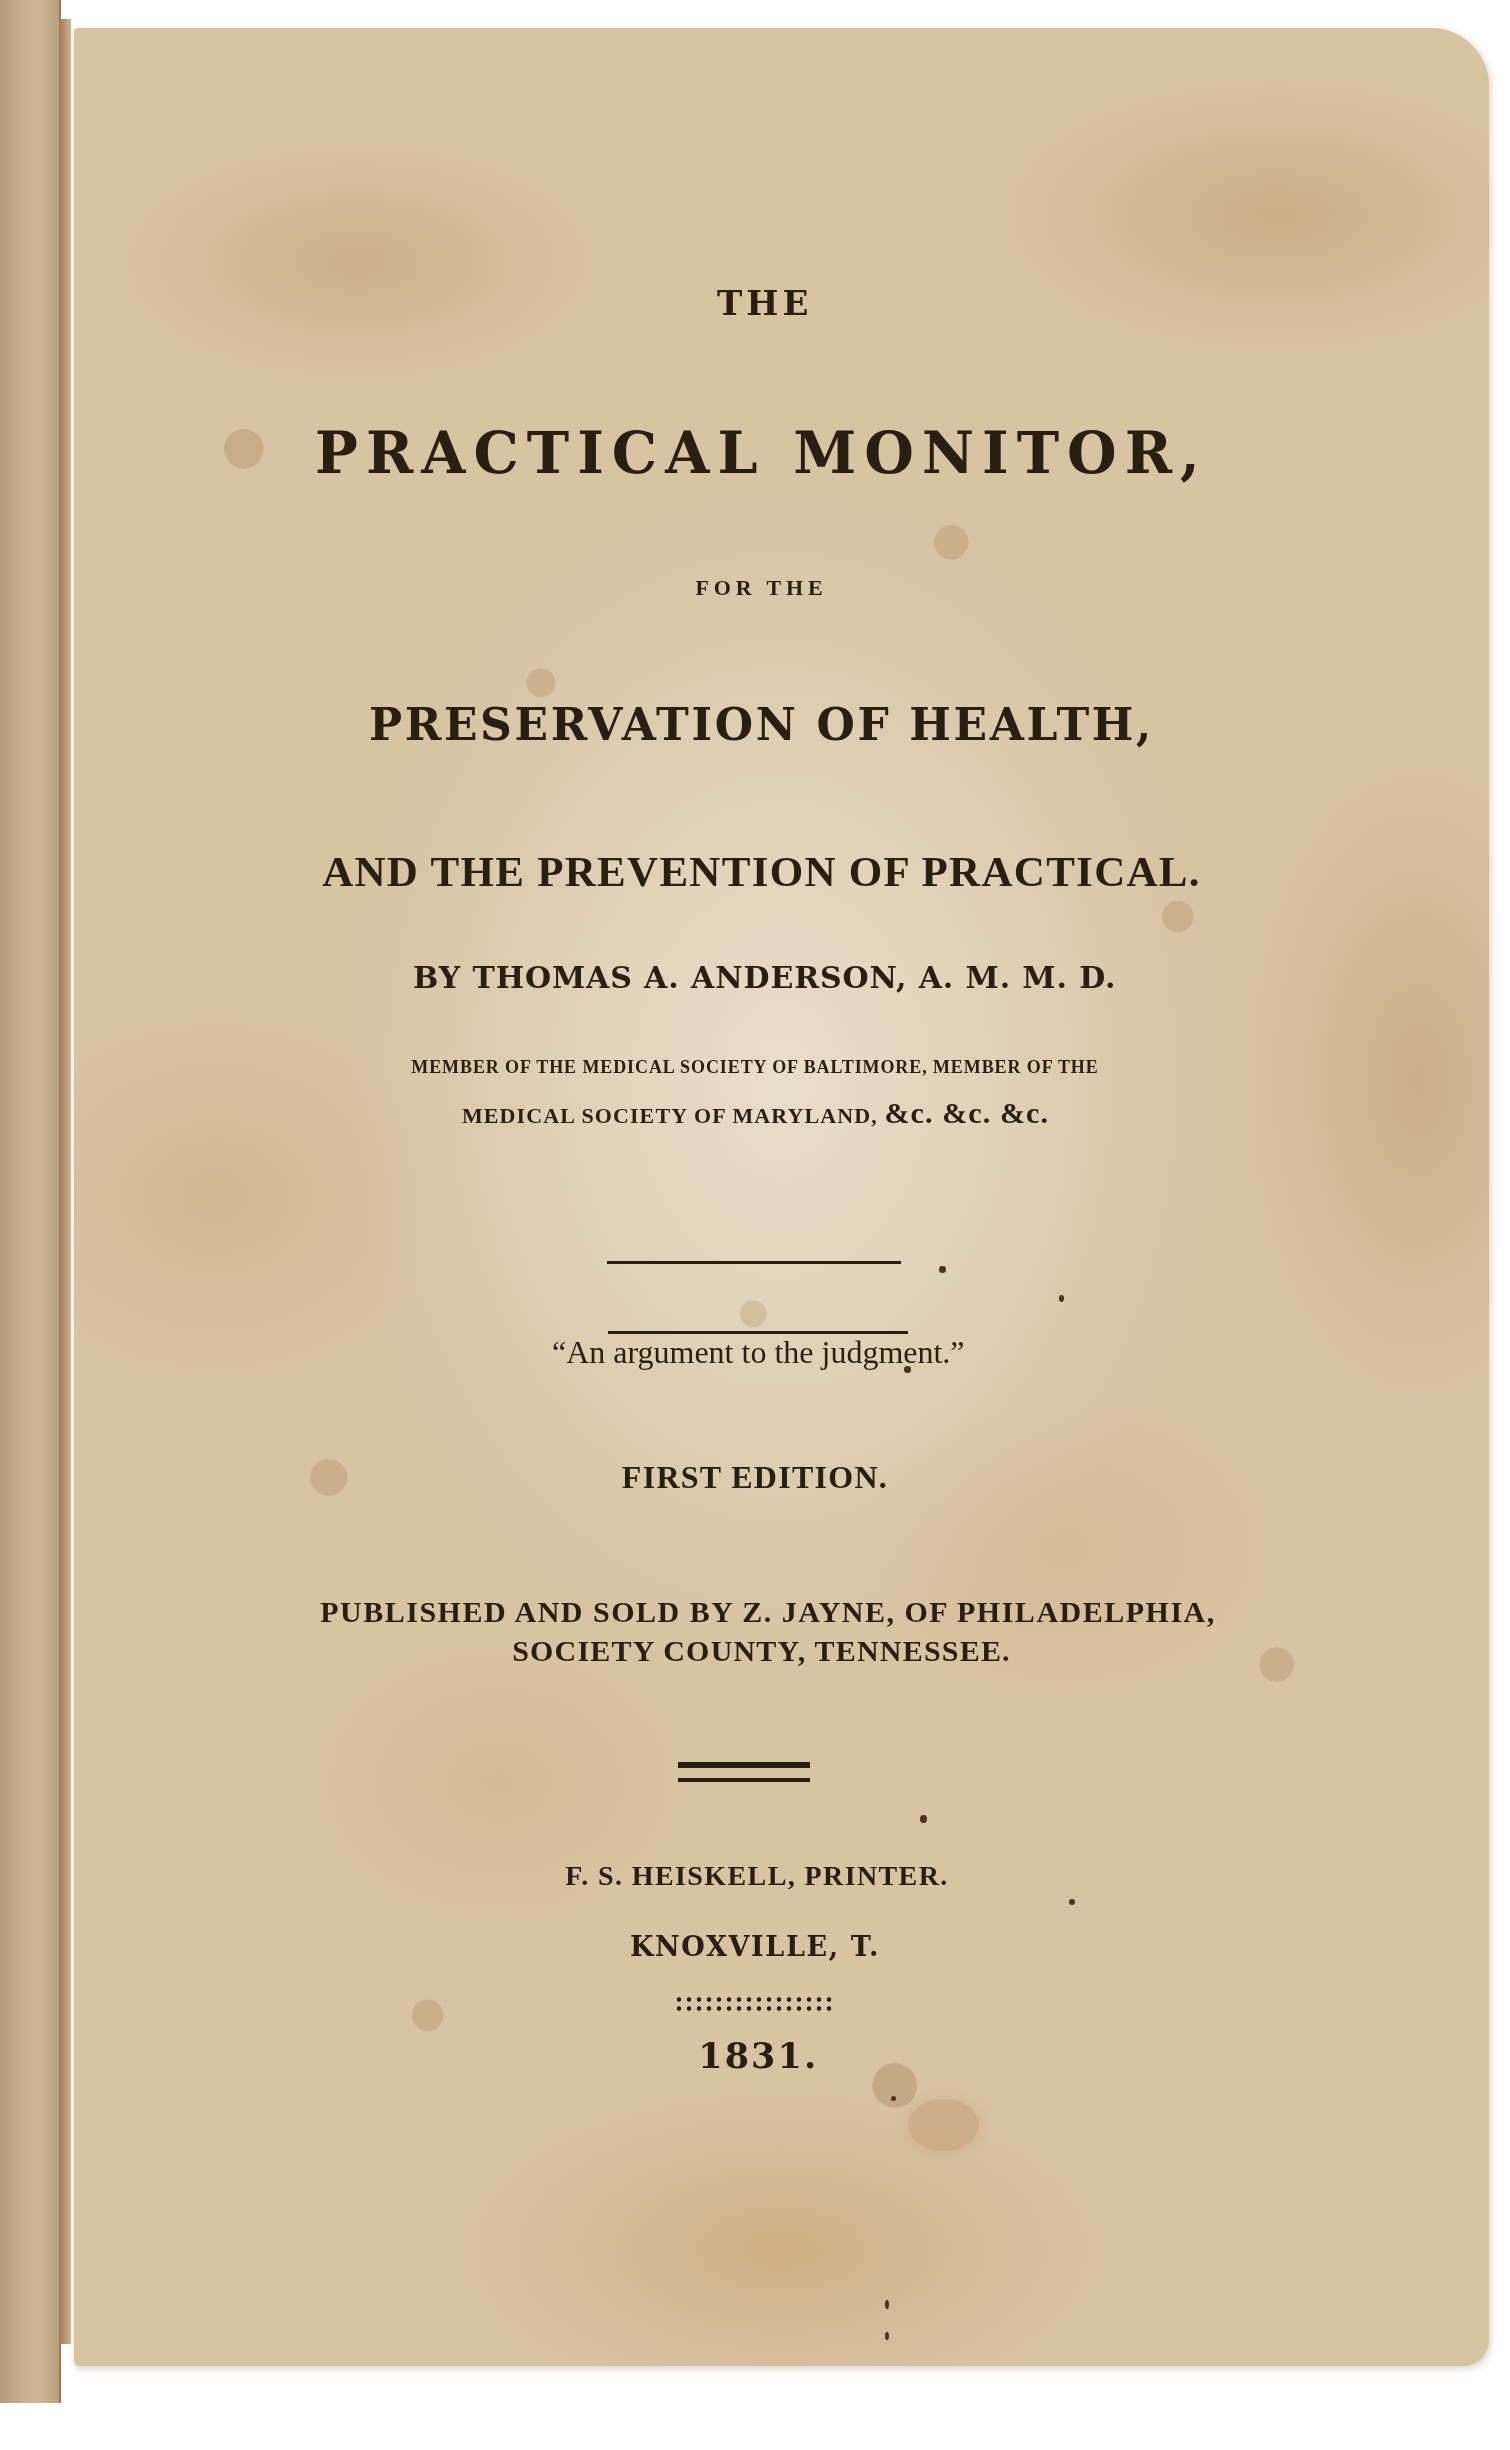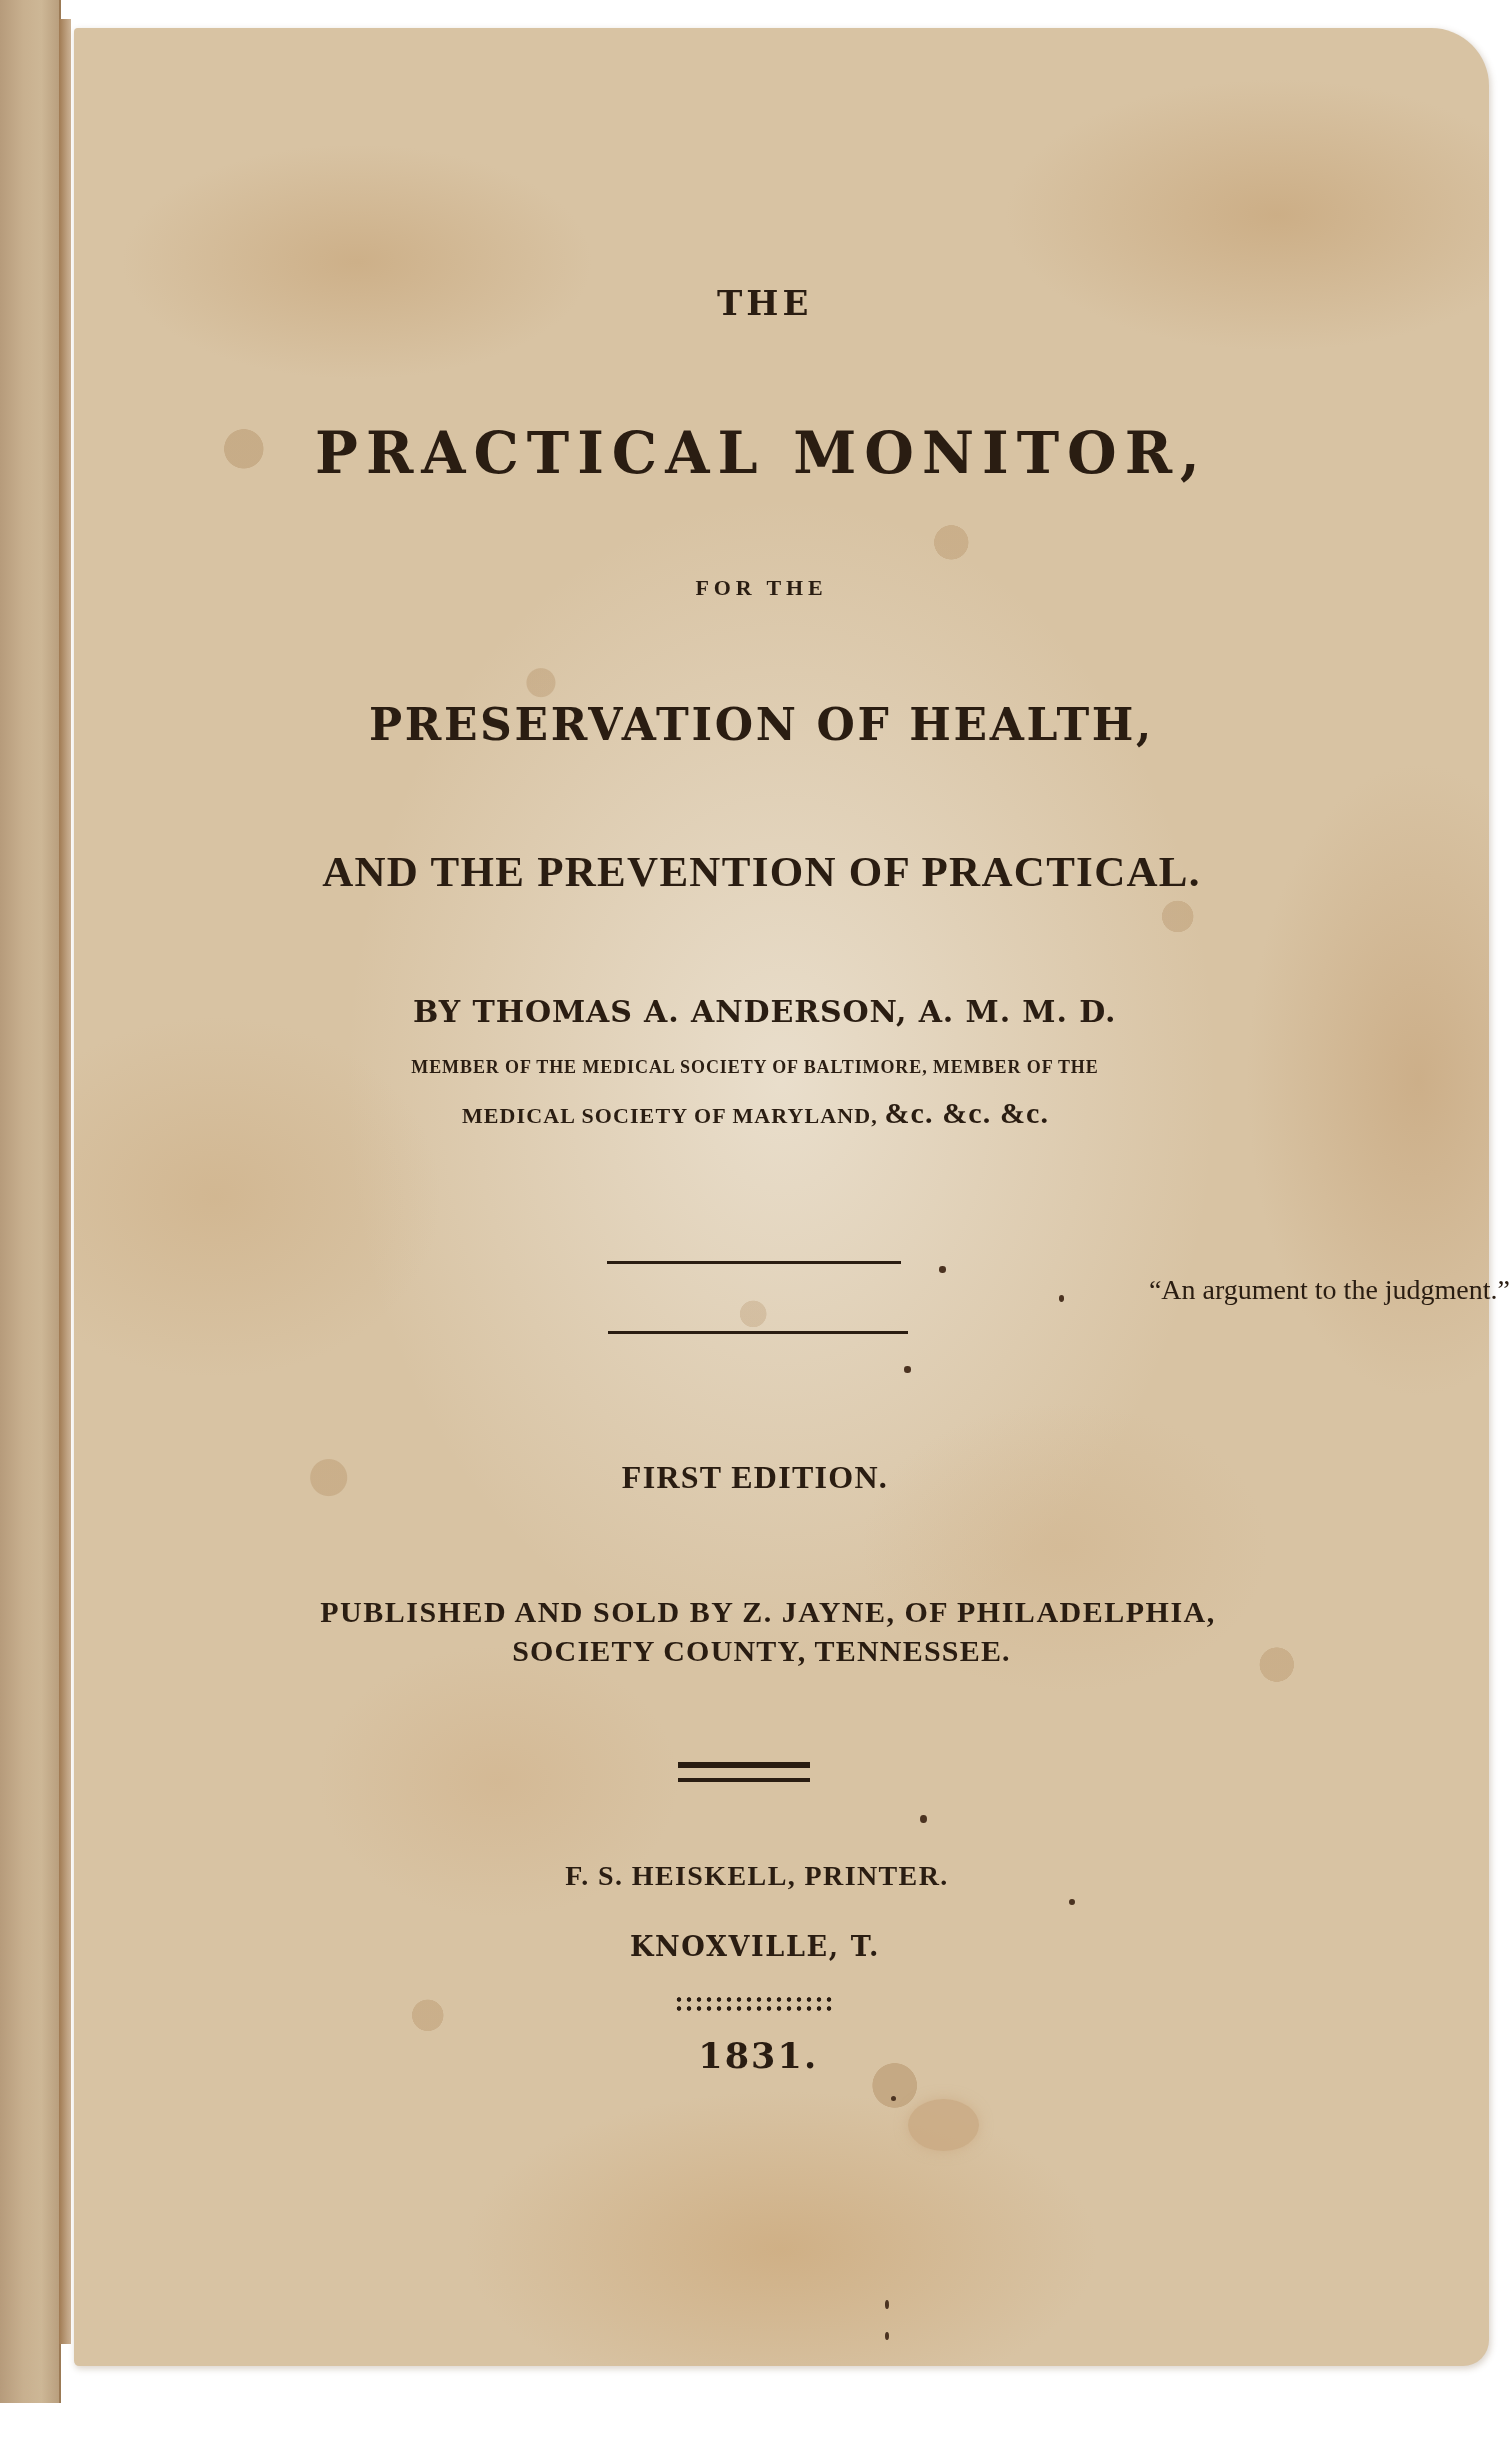--- a/index.html
+++ b/index.html
@@ -52,25 +52,25 @@
       color: #2a1d12; white-space: nowrap;
     }
     .heavy { font-family: "DejaVu Serif", serif; font-weight: bold; letter-spacing: 0.12em; }
     .plain { font-family: "Liberation Serif", serif; font-weight: bold; }
 
     .t-the { top: 283px; font-size: 34px; padding-left: 19.4px; }
     .t-title { top: 419px; font-size: 57px; letter-spacing: 0.14em; padding-left: 13px; }
     .t-forthe { top: 575px; font-size: 22px; letter-spacing: 0.22em; padding-left: 13px; }
     .t-preserv { top: 699px; font-size: 44px; letter-spacing: 0.06em; padding-left: 13px; }
     .t-prevent { top: 847px; font-size: 43px; letter-spacing: 0.03em; padding-left: 13px; }
-    .t-author { top: 994px; font-size: 30px; letter-spacing: 0.03em; padding-left: 19.4px; }
+    .t-author { top: 960px; font-size: 30px; letter-spacing: 0.03em; padding-left: 19.4px; }
     .t-member1 { top: 1057px; font-size: 18px; letter-spacing: 0.05em; padding-left: 0px; }
     .t-member2 { top: 1096px; font-size: 22px; letter-spacing: 0.05em; padding-left: 1px; }
     .t-member2 .amp { font-size: 30px; }
-    .t-motto { top: 1274px; font-size: 28px; font-weight: normal; font-family: "Liberation Serif", serif; padding-left: 6.5px; text-align: right; }
+    .t-motto { top: 1334px; font-size: 32px; font-weight: normal; font-family: "Liberation Serif", serif; padding-left: 6.5px; }
     .t-edition { top: 1459px; font-size: 32px; letter-spacing: 0.04em; padding-left: 0px; }
     .t-pub1 { top: 1595px; font-size: 30px; letter-spacing: 0.05em; padding-left: 26px; }
     .t-pub2 { top: 1634px; font-size: 30px; letter-spacing: 0.04em; padding-left: 13px; }
     .t-printer { top: 1860px; font-size: 28px; letter-spacing: 0.05em; padding-left: 4px; }
     .t-city { top: 1931px; font-size: 27px; letter-spacing: 0.06em; padding-left: 0px; }
     .t-year { top: 2035px; font-size: 35px; letter-spacing: 0.06em; padding-left: 6.5px; text-align: center; }
 
     .rule {
       position: absolute; background: #2a1d12; height: 2.6px;
     }

